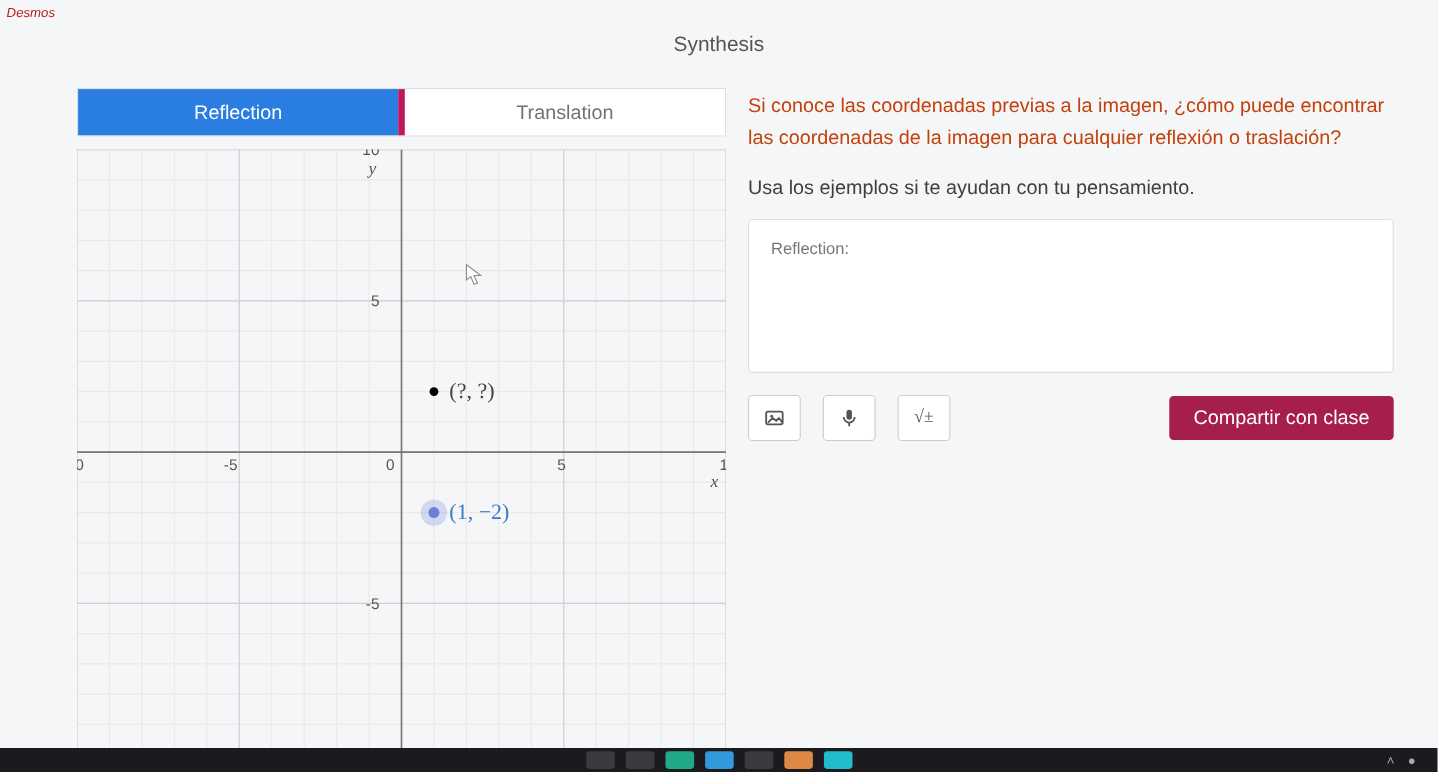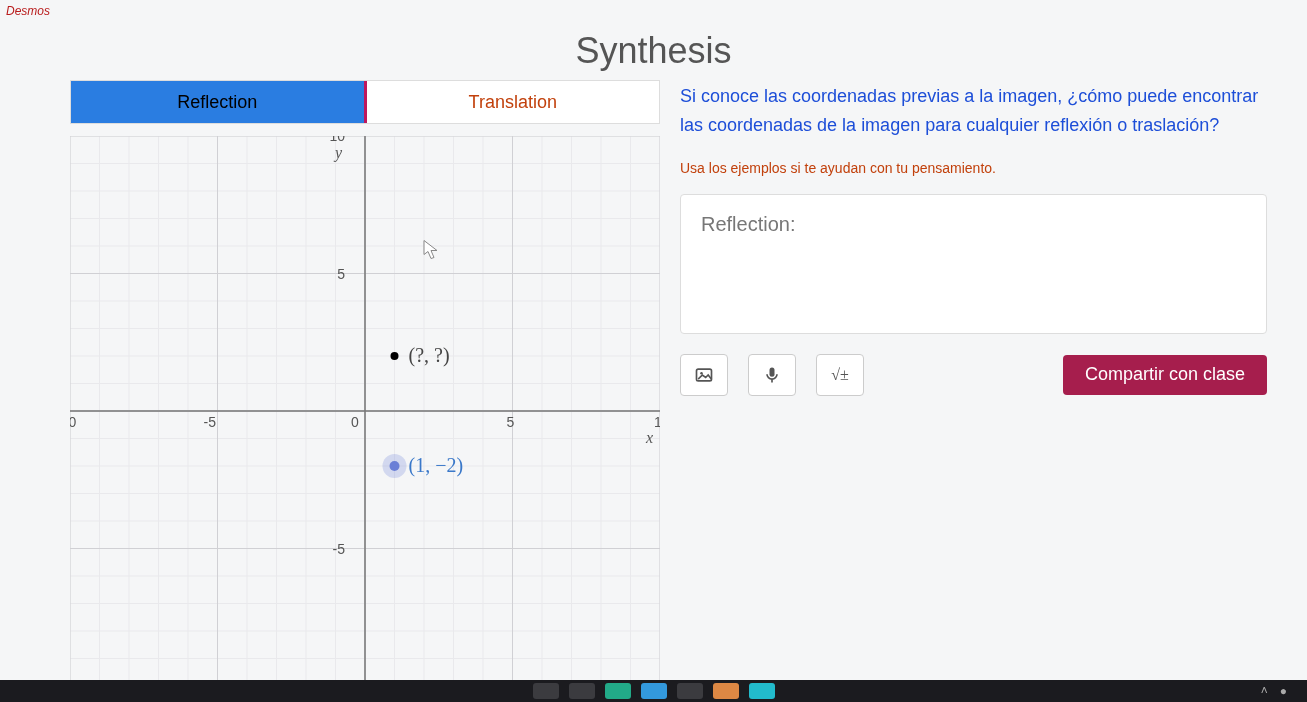--- a/index.html
+++ b/index.html
@@ -1,37 +1,37 @@
 <!DOCTYPE html>
 <html><head>
 <meta charset="utf-8">
 <style>
   * { box-sizing: border-box; margin: 0; padding: 0; }
   html, body { width: 1307px; height: 702px; font-family: Arial, Helvetica, sans-serif; background: #f5f6f7; overflow: hidden; }
   .page { width: 100%; height: 100%; position: relative; background: #f5f6f7; }
   .brand { position: absolute; top: 4px; left: 6px; font-size: 12px; color: #b91c1c; font-style: italic; }
-  .title { position: absolute; top: 30px; left: 0; width: 100%; text-align: center; font-size: 36px; color: #555; font-weight: 400; }
+  .title { position: absolute; top: 30px; left: 0; width: 100%; text-align: center; font-size: 19px; color: #555; font-weight: 400; }
   .content { position: absolute; top: 80px; left: 70px; right: 40px; bottom: 30px; display: flex; gap: 20px; }
   .left-col { width: 590px; }
   .right-col { flex: 1; padding-top: 2px; }
 
   
   .tabs { display: flex; height: 44px; border: 1px solid #ddd; background: #fff; }
   .tab { flex: 1; display: flex; align-items: center; justify-content: center; font-size: 18px; cursor: pointer; }
-  .tab.active { background: #2a7de1; color: #000000; }
-  .tab.inactive { background: #fff; color: #c2410c; border-left: 3px solid #be185d; }
+  .tab.active { background: #2a7de1; color: #ffffff; }
+  .tab.inactive { background: #fff; color: #737373; border-left: 6px solid #be185d; }
 
   
   .graph-wrap { position: relative; width: 590px; height: 550px; margin-top: 12px; }
   .graph-svg { width: 590px; height: 550px; display: block; }
 
   
-  .question { font-size: 18px; color: #1d4ed8; line-height: 1.6; margin-bottom: 20px; }
-  .hint { font-size: 14px; color: #c2410c; margin-bottom: 18px; }
-  .answer-box { border: 1px solid #ddd; background: #fff; border-radius: 4px; padding: 18px 20px; min-height: 140px; font-size: 20px; color: #777; }
+  .question { font-size: 18px; color: #c2410c; line-height: 1.6; margin-bottom: 20px; }
+  .hint { font-size: 18px; color: #404040; margin-bottom: 18px; }
+  .answer-box { border: 1px solid #ddd; background: #fff; border-radius: 4px; padding: 18px 20px; min-height: 140px; font-size: 15px; color: #777; }
   .answer-box .line { margin-bottom: 20px; }
   .toolbar { display: flex; align-items: center; gap: 20px; margin-top: 20px; }
   .tb-btn { width: 48px; height: 42px; border: 1px solid #ccc; background: #fff; border-radius: 4px; display: flex; align-items: center; justify-content: center; cursor: pointer; color: #555; }
   .tb-btn svg { width: 20px; height: 20px; }
   .spacer { flex: 1; }
   .share-btn { background: #a61e4d; color: #fff; border: none; border-radius: 4px; height: 40px; padding: 0 22px; font-size: 18px; cursor: pointer; }
 
   
   .taskbar { position: absolute; left: 0; right: 0; bottom: 0; height: 22px; background: #1b1b1f; display: flex; align-items: center; justify-content: center; gap: 10px; }
   .taskbar .tsk { width: 26px; height: 16px; border-radius: 3px; }

